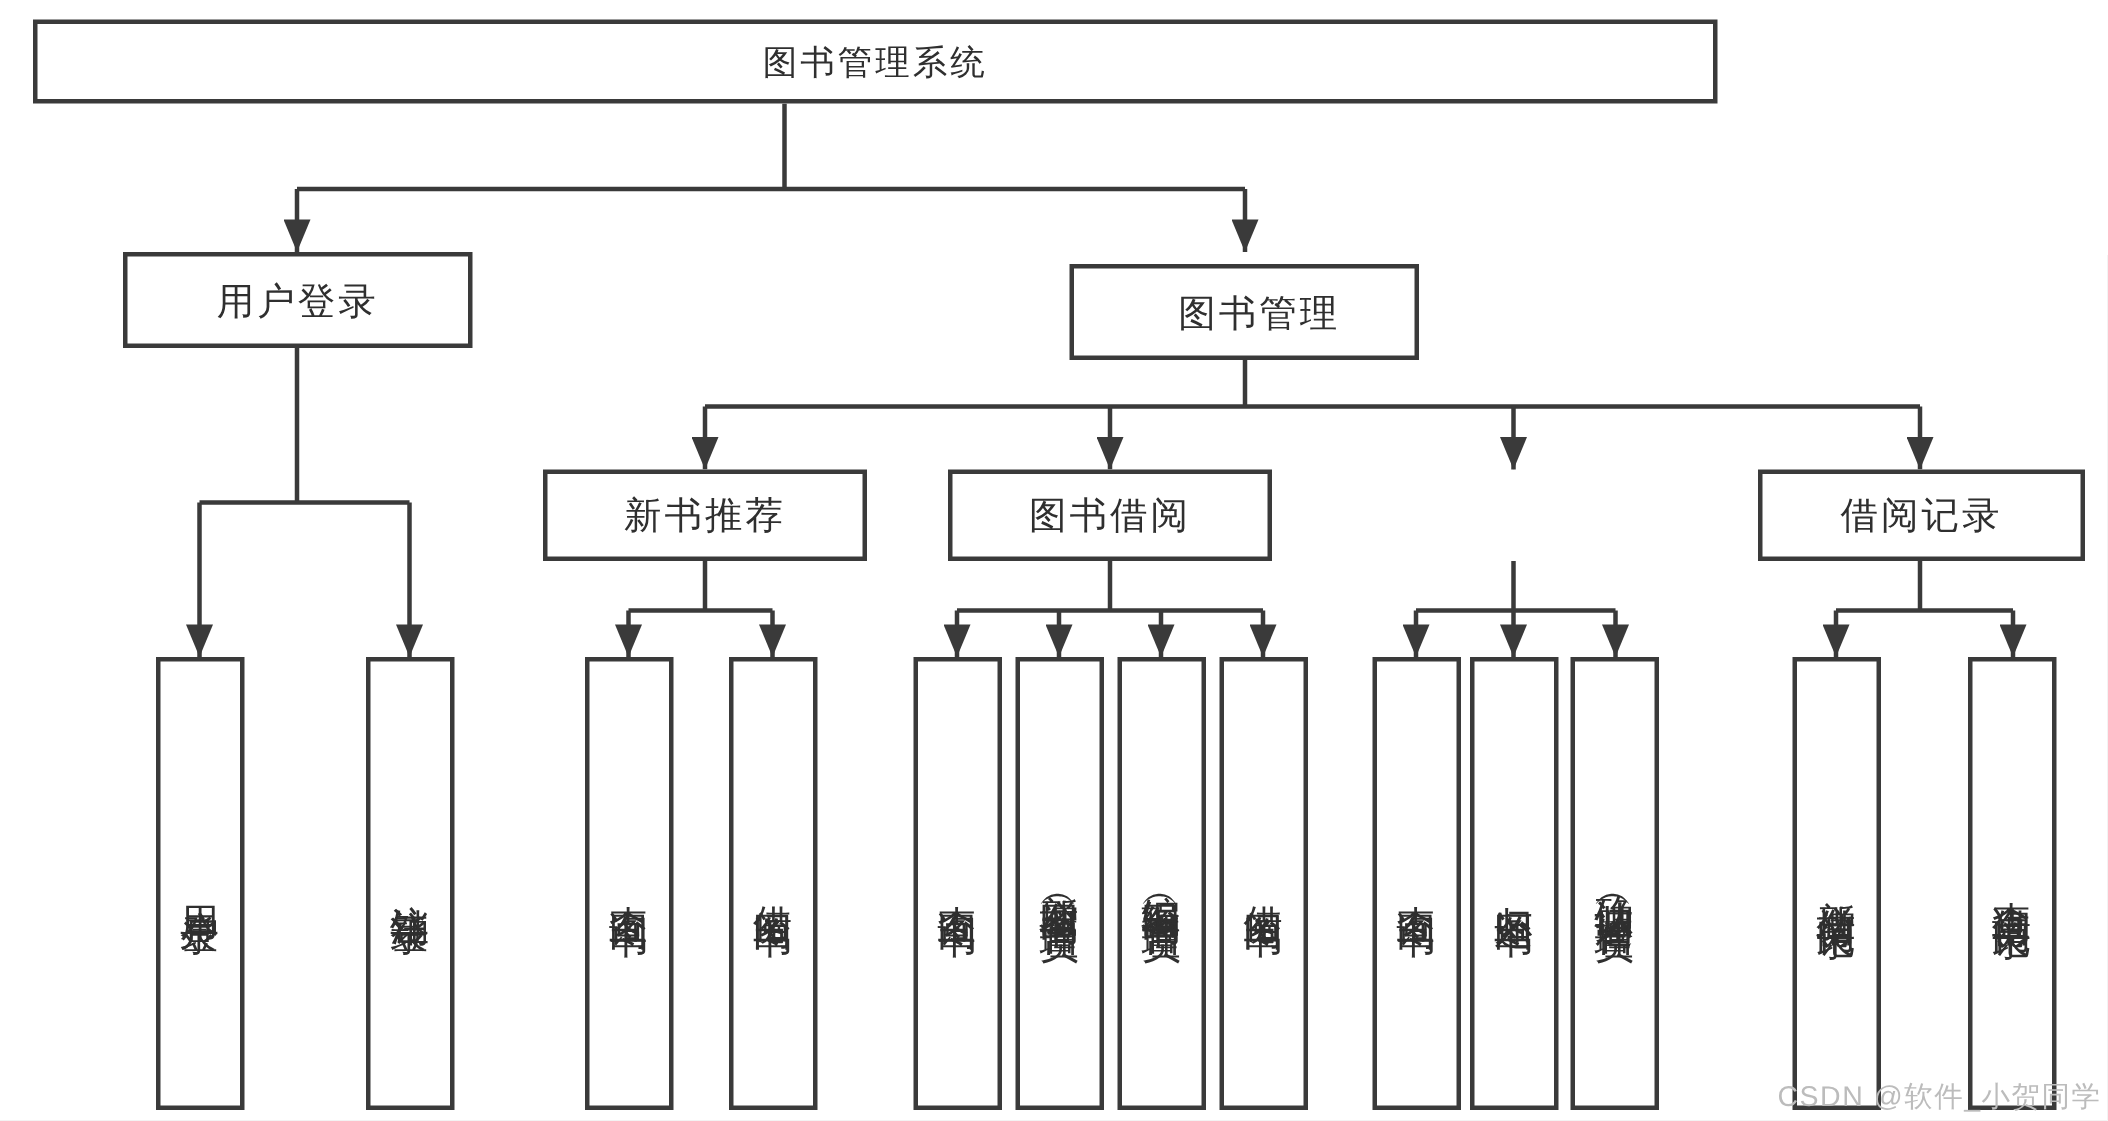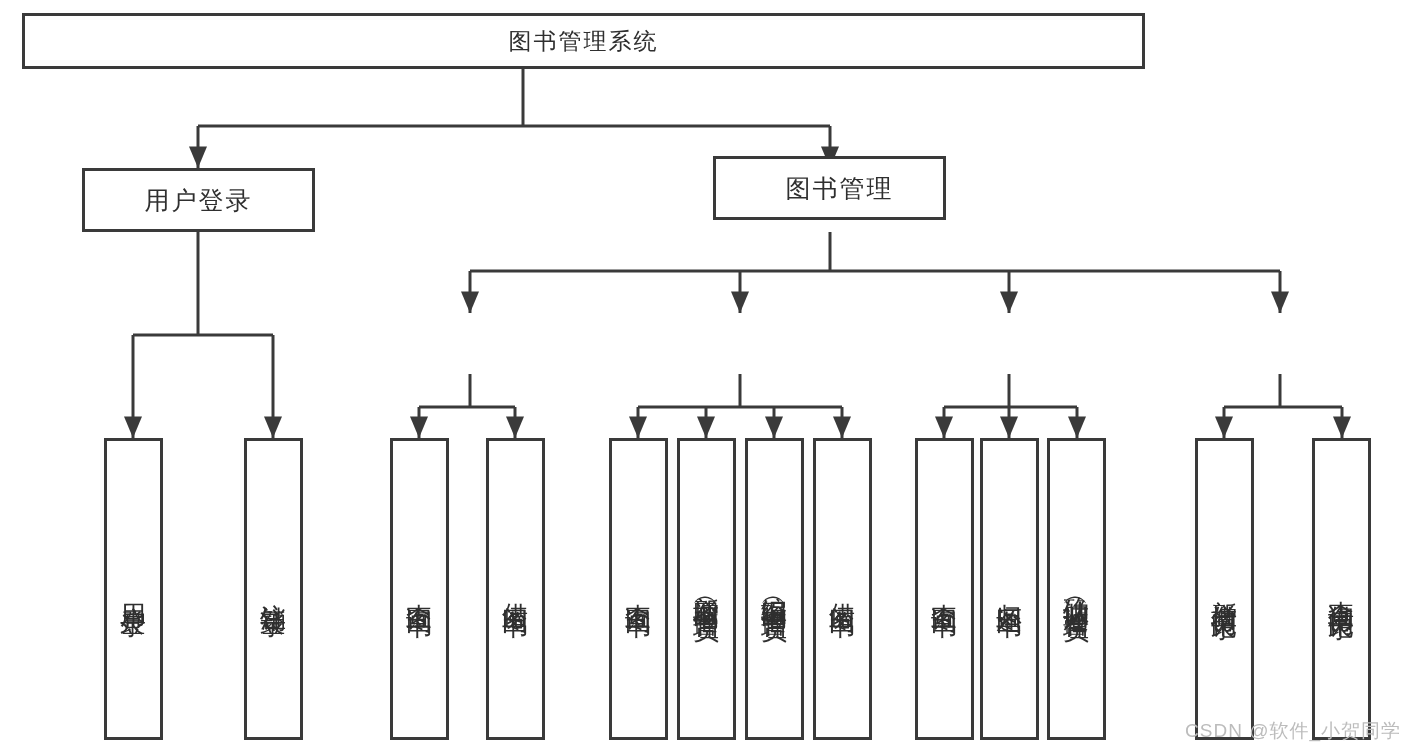--- a/index.html
+++ b/index.html
@@ -100,22 +100,25 @@
 
     <line x1="1280" y1="374" x2="1280" y2="407"></line>
     <line x1="1224" y1="407" x2="1342" y2="407"></line>
     <line x1="1224" y1="407" x2="1224" y2="438" marker-end="url(#arw)"></line>
     <line x1="1342" y1="407" x2="1342" y2="438" marker-end="url(#arw)"></line>
   </svg>
 
   <div class="node h title" style="left:22px;top:13px;width:1123px;height:56px;">图书管理系统</div>
 
   <div class="node h" style="left:82px;top:168px;width:233px;height:64px;">用户登录</div>
-  <div class="node h" style="left:713px;top:156px;width:233px;height:64px;padding-left:20px;">图书管理</div>
+  <div class="node h" style="left:713px;top:176px;width:233px;height:64px;padding-left:20px;">图书管理</div>
 
+  <div class="node h" style="left:362px;top:313px;width:216px;height:61px;">新书推荐</div>
+  <div class="node h" style="left:632px;top:313px;width:216px;height:61px;">图书借阅</div>
+  <div class="node h" style="left:1172px;top:313px;width:218px;height:61px;">借阅记录</div>
 
   <div class="node v" style="left:104px;top:438px;width:59px;height:302px;">用户登录</div>
   <div class="node v" style="left:244px;top:438px;width:59px;height:302px;">注销登录</div>
 
   <div class="node v" style="left:390px;top:438px;width:59px;height:302px;">查询图书</div>
   <div class="node v" style="left:486px;top:438px;width:59px;height:302px;">借阅图书</div>
 
   <div class="node v" style="left:609px;top:438px;width:59px;height:302px;">查询图书</div>
   <div class="node v" style="left:677px;top:438px;width:59px;height:302px;">新增图书（管理员）</div>
   <div class="node v" style="left:745px;top:438px;width:59px;height:302px;">编辑图书（管理员）</div>

